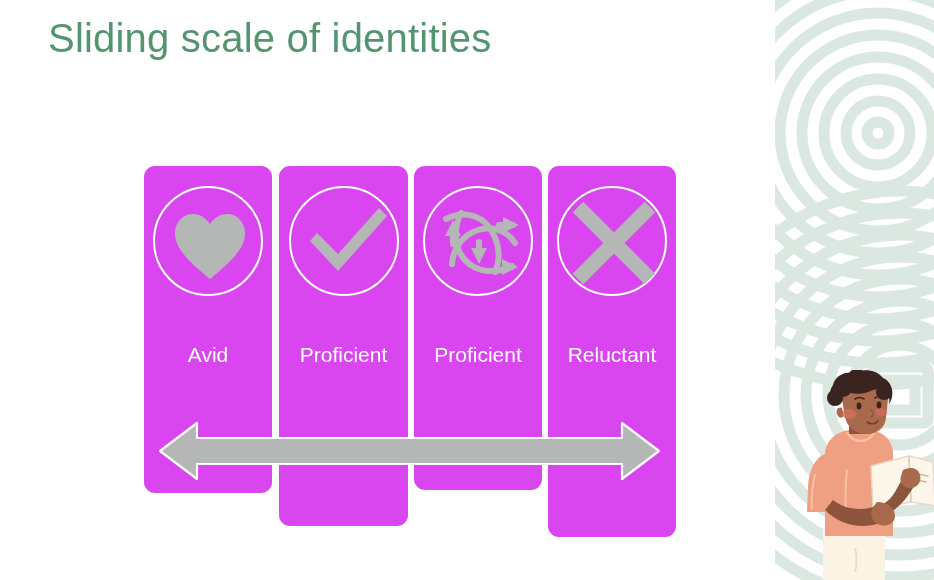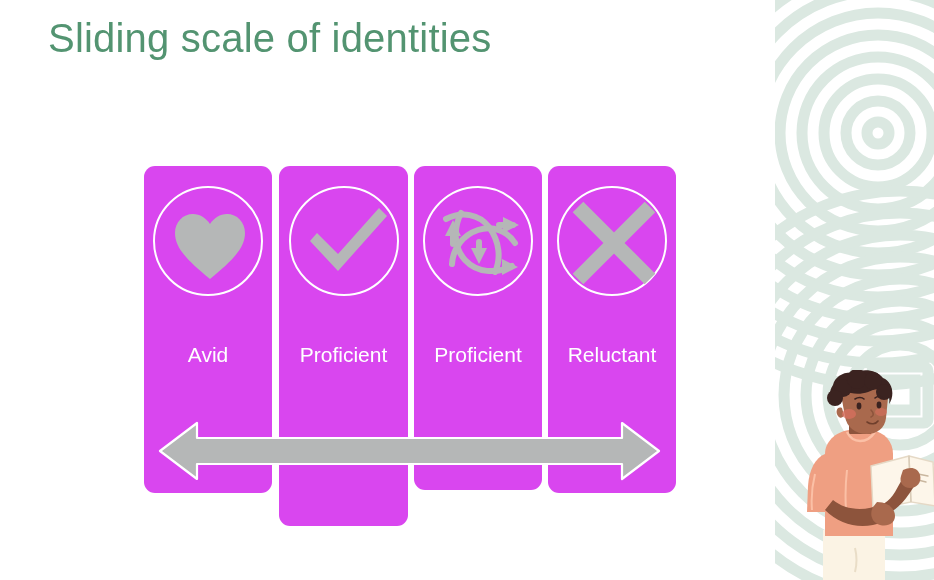--- a/index.html
+++ b/index.html
@@ -49,21 +49,21 @@
   .card {
     position: absolute;
     top: 0;
     background: #d946ef;
     border-radius: 11px;
     box-sizing: border-box;
   }
   .card-0 { left: 0px;   width: 128px; height: 327px; }
   .card-1 { left: 135px; width: 129px; height: 360px; }
   .card-2 { left: 270px; width: 128px; height: 324px; }
-  .card-3 { left: 404px; width: 128px; height: 327px; }
+  .card-3 { left: 404px; width: 128px; height: 371px; }
 
   .icon-circle {
     position: absolute;
     left: 50%;
     top: 20px;
     transform: translateX(-50%);
     width: 110px;
     height: 110px;
     border: 2px solid #ffffff;
     border-radius: 50%;

